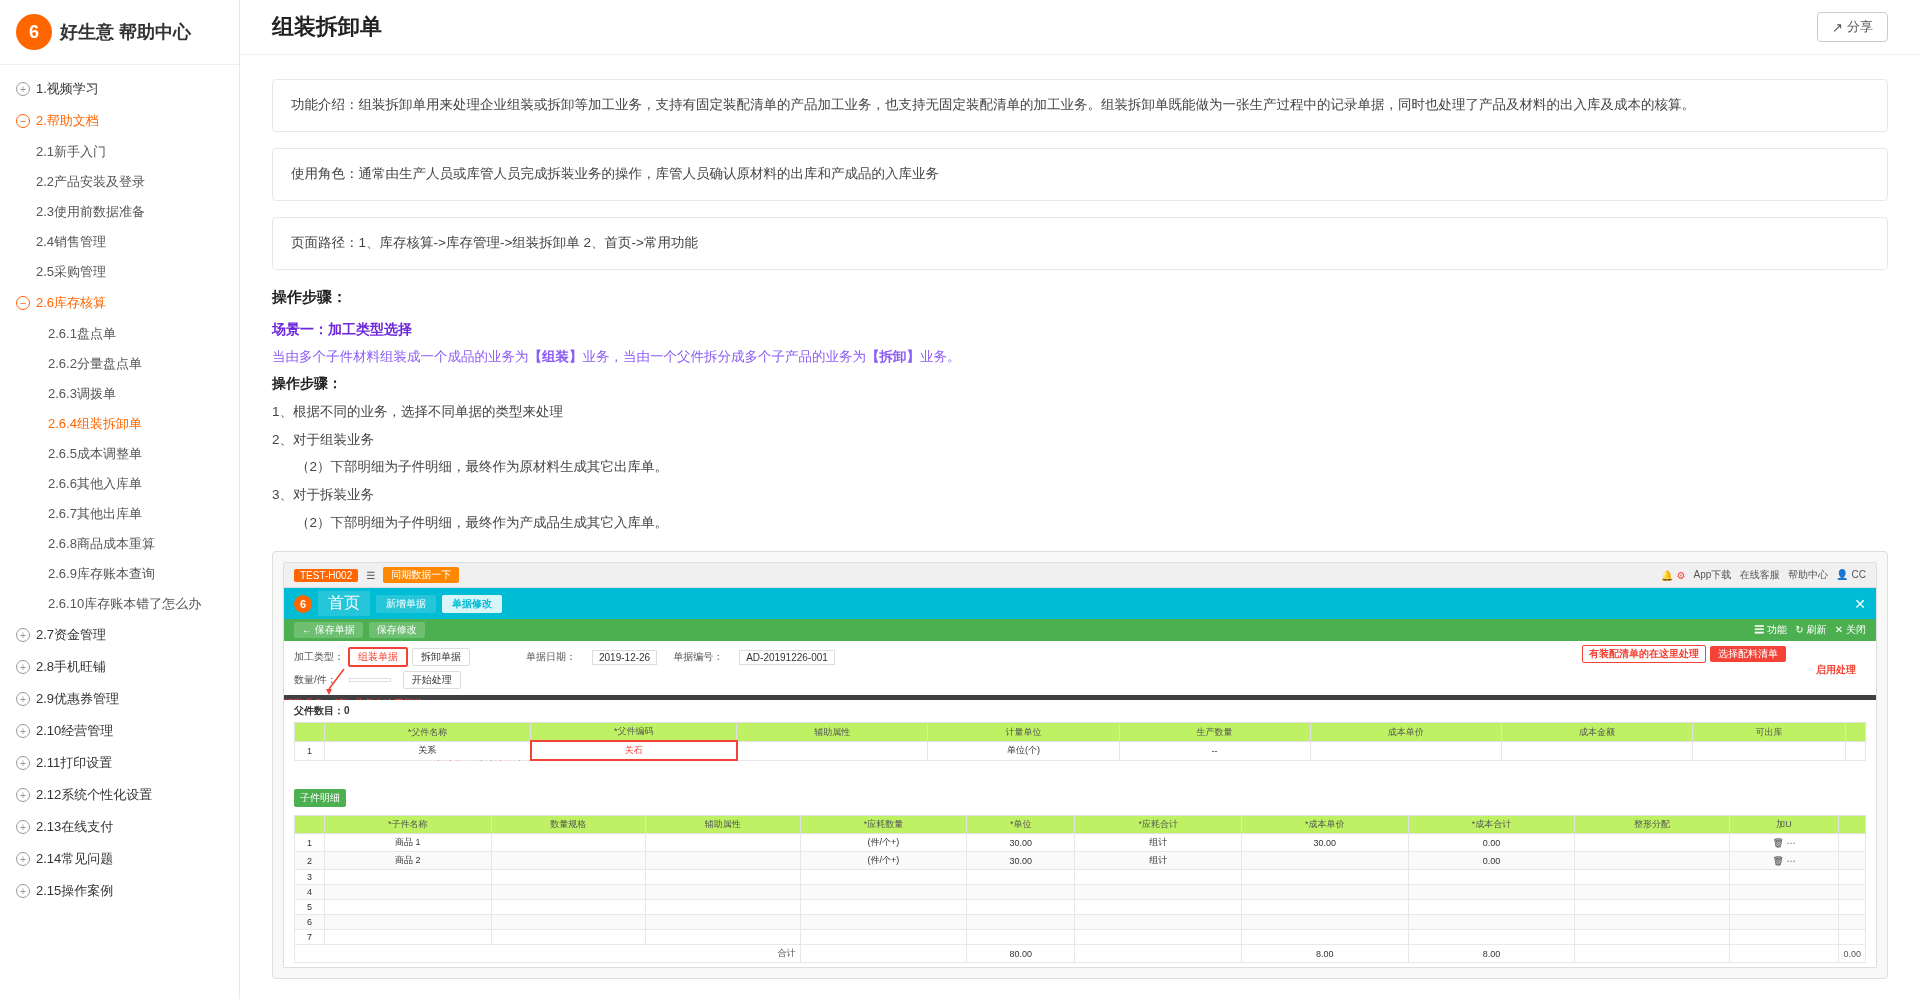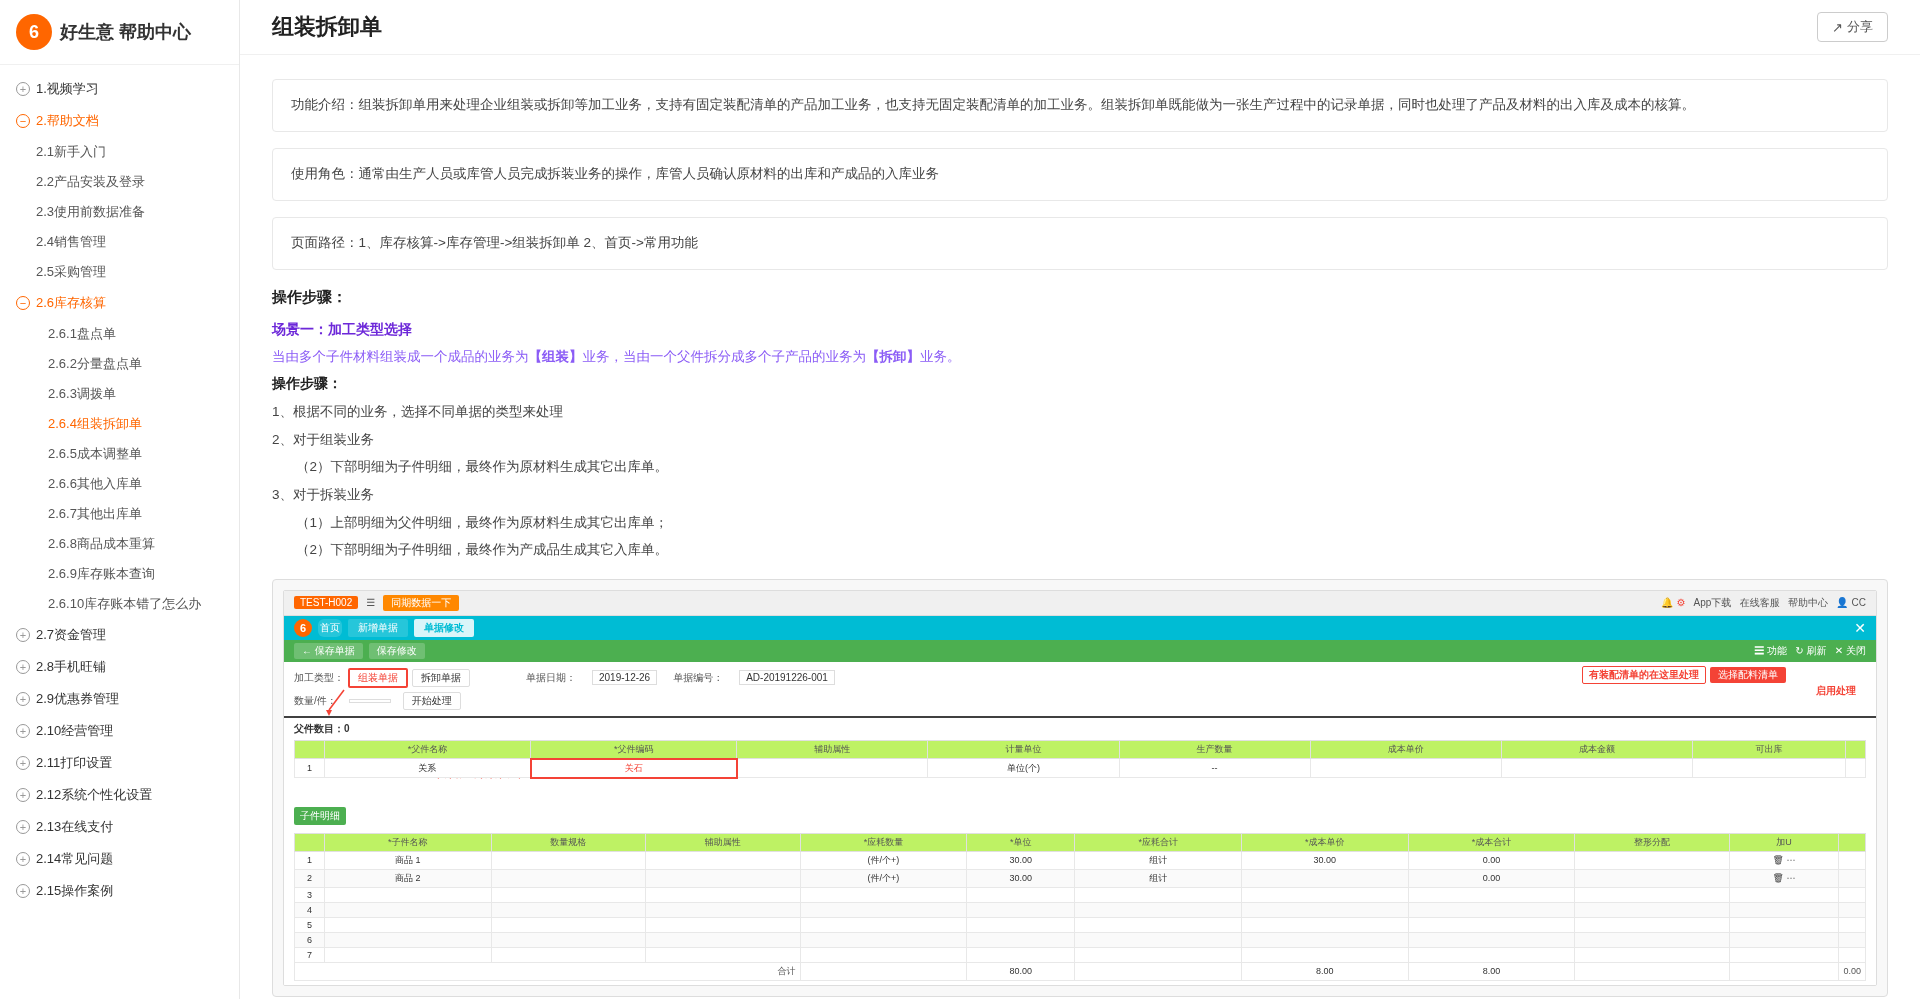--- a/index.html
+++ b/index.html
@@ -363,53 +363,52 @@
       当由多个子件材料组装成一个成品的业务为<strong>【组装】</strong>业务，当由一个父件拆分成多个子产品的业务为<strong>【拆卸】</strong>业务。
     </p>
 
     <div class="section-title-inline">操作步骤：</div>
 
     <ul class="step-list">
       <li>1、根据不同的业务，选择不同单据的类型来处理</li>
       <li>2、对于组装业务</li>
       <li class="sub-step">（2）下部明细为子件明细，最终作为原材料生成其它出库单。</li>
       <li>3、对于拆装业务</li>
-      <li class="sub-step">（1）上部明细为父件明细，最终作为原材料生成其它出库单；</li>
       <li class="sub-step">（2）下部明细为子件明细，最终作为产成品生成其它入库单。</li>
     </ul>
 
     <div class="screenshot-container">
       <div class="screenshot-inner">
 
         <div style="background:#f0f0f0; padding:4px 10px; display:flex; align-items:center; gap:8px; border-bottom:1px solid #ddd; font-size:10px; color:#555;">
           <span style="background:#ff6600; color:#fff; padding:1px 6px; border-radius:2px; font-size:10px;">TEST-H002</span>
           <span>☰</span>
           <span style="background:#ff8800; color:#fff; padding:1px 8px; border-radius:2px;">同期数据一下</span>
           <div style="flex:1;"></div>
           <span style="color:#f44336;">🔔 ⚙</span>
           <span>App下载 &nbsp; 在线客服 &nbsp; 帮助中心 &nbsp; 👤 CC</span>
         </div>
 
         <div style="background:#00bcd4; padding:3px 10px; display:flex; align-items:center; gap:6px;">
           <span style="background:#ff6600; color:#fff; width:18px; height:18px; border-radius:50%; display:inline-flex; align-items:center; justify-content:center; font-size:11px; font-weight:bold;">6</span>
-          <span style="background:rgba(255,255,255,0.15); color:#fff; padding:2px 2px; border-radius:6px; font-size:10px;">首页</span>
+          <span style="background:rgba(255,255,255,0.15); color:#fff; padding:2px 10px; border-radius:0; font-size:16px;">首页</span>
           <span style="background:rgba(255,255,255,0.15); color:#fff; padding:2px 10px; border-radius:2px; font-size:10px;">新增单据</span>
           <span style="background:rgba(255,255,255,0.85); color:#00bcd4; padding:2px 10px; border-radius:2px; font-size:10px; font-weight:bold;">单据修改</span>
           <div style="flex:1;"></div>
           <span style="color:#fff; font-size:14px;">✕</span>
         </div>
 
         <div style="background:#4caf50; padding:3px 10px; display:flex; align-items:center; gap:6px; font-size:10px;">
           <span style="background:rgba(255,255,255,0.2); color:#fff; padding:1px 8px; border-radius:2px;">← 保存单据</span>
           <span style="background:rgba(255,255,255,0.2); color:#fff; padding:1px 8px; border-radius:2px;">保存修改</span>
           <div style="flex:1;"></div>
           <span style="color:#fff;">☰ 功能 &nbsp; ↻ 刷新 &nbsp; ✕ 关闭</span>
         </div>
 
-        <div style="background:#fff; padding:6px 10px; border-bottom: 2px solid #404040;">
+        <div style="background:#fff; padding:6px 10px; border-bottom: 5px solid #404040;">
           <div style="display:flex; align-items:center; gap:16px; margin-bottom:4px; font-size:10px; position:relative;">
 
             <div style="position:relative;">
               <div style="display:flex; gap:4px; align-items:center;">
                 <span style="color:#555;">加工类型：</span>
                 <span style="border:2px solid #f44336; padding:1px 8px; border-radius:2px; color:#f44336; font-size:10px;">组装单据</span>
                 <span style="border:1px solid #ddd; padding:1px 8px; border-radius:2px; font-size:10px;">拆卸单据</span>
               </div>
 
               <div style="position:absolute; left:0; top:22px; white-space:nowrap;">

